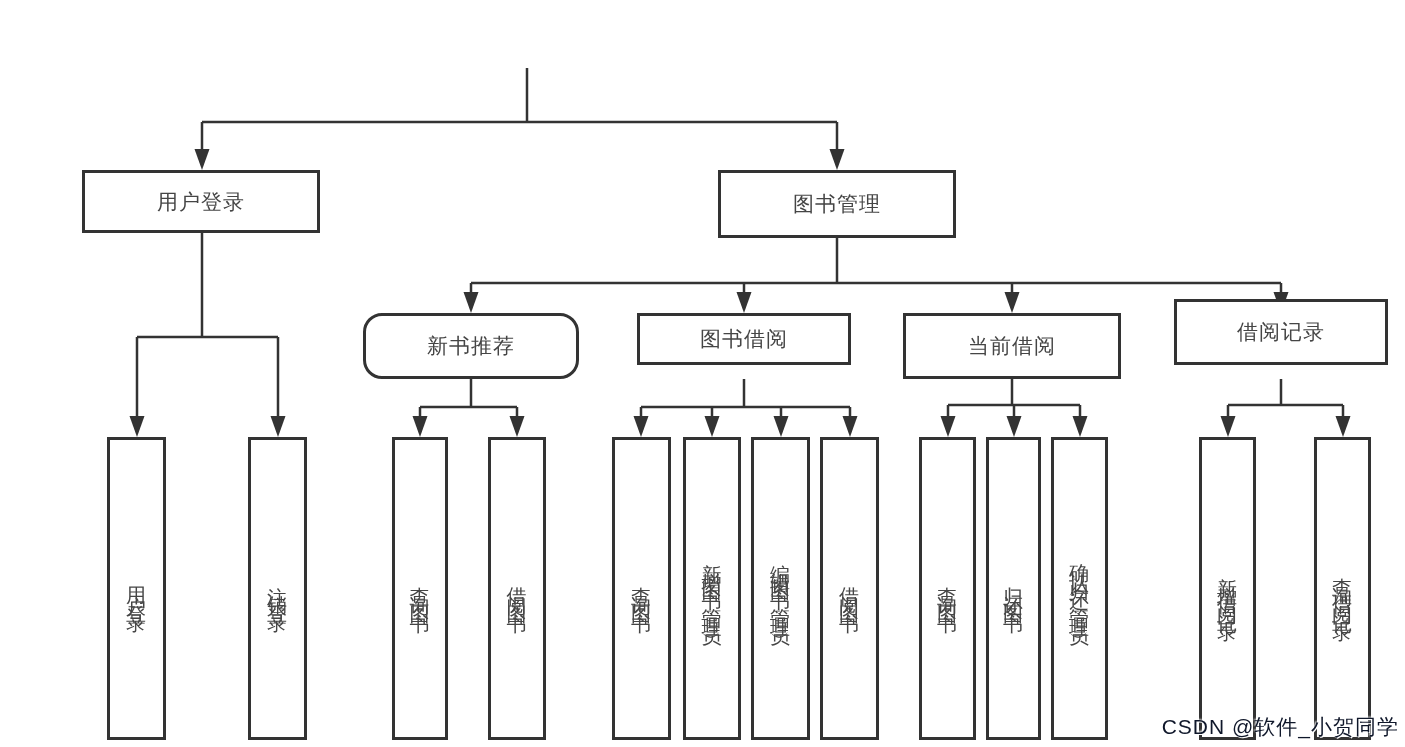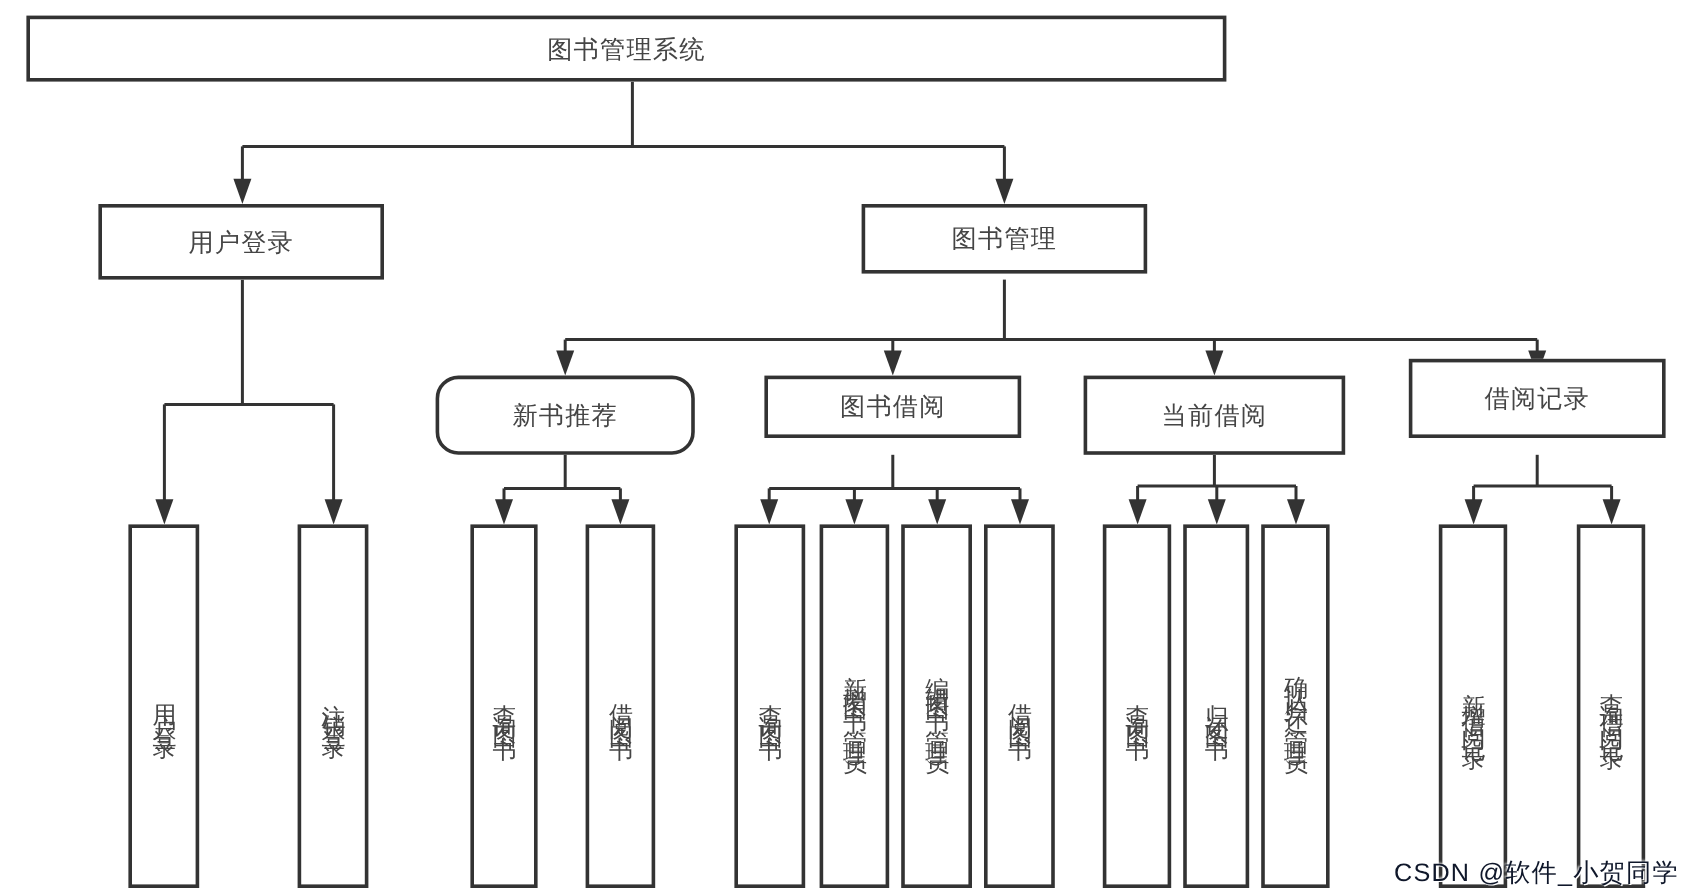--- a/index.html
+++ b/index.html
@@ -138,24 +138,23 @@
 
       <polygon points="940.5,416 955.5,416 948,437"></polygon>
       <polygon points="1006.5,416 1021.5,416 1014,437"></polygon>
       <polygon points="1072.5,416 1087.5,416 1080,437"></polygon>
 
       <polygon points="1220.5,416 1235.5,416 1228,437"></polygon>
       <polygon points="1335.5,416 1350.5,416 1343,437"></polygon>
     </g>
   </svg>
 
-  <div class="node" style="left:22px; top:13px; width:1000px; height:55px;">图书管理系统</div>
 
   <div class="node" style="left:82px; top:170px; width:238px; height:63px;">用户登录</div>
-  <div class="node" style="left:718px; top:170px; width:238px; height:58px;">图书管理</div>
+  <div class="node" style="left:718px; top:170px; width:238px; height:68px;">图书管理</div>
 
   <div class="node" style="left:363px; top:313px; width:216px; height:66px;border-radius:19px;">新书推荐</div>
   <div class="node" style="left:637px; top:313px; width:214px; height:52px;">图书借阅</div>
   <div class="node" style="left:903px; top:313px; width:218px; height:66px;font-family:Liberation Mono, monospace;">当前借阅</div>
   <div class="node" style="left:1174px; top:299px; width:214px; height:66px;">借阅记录</div>
 
   <div class="leaf" style="left:107px; top:437px; width:59px; height:303px;">
     <span class="vtext">用户登录</span>
   </div>
   <div class="leaf" style="left:248px; top:437px; width:59px; height:303px;">

